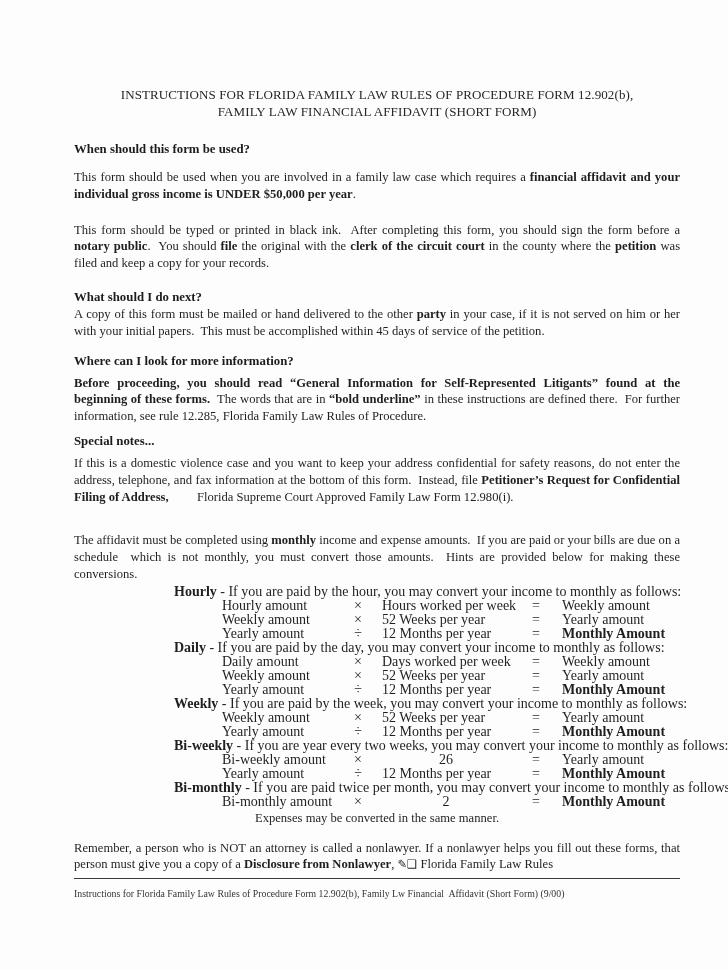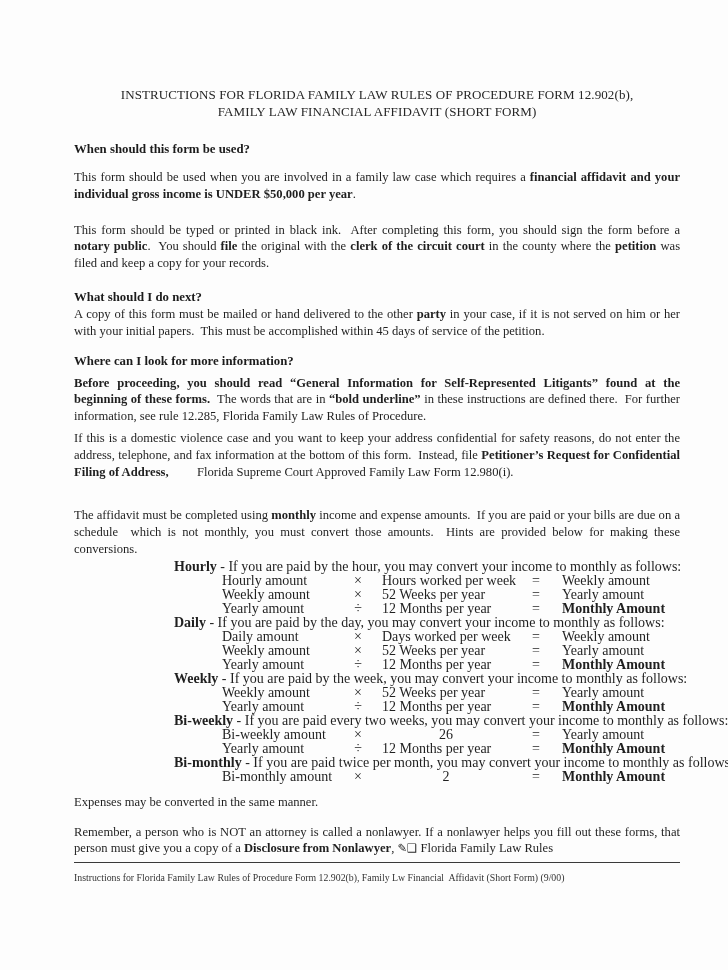--- a/index.html
+++ b/index.html
@@ -26,21 +26,21 @@
   .bu{font-weight:bold;}
   .conv{font-size:14px;line-height:14px;margin-top:2px;color:#1f1f1f}
   .conv-head{padding-left:100px;white-space:nowrap}
   .crow{display:flex;padding-left:148px;white-space:nowrap}
   .cc1{width:112px}
   .cc2{width:48px;text-align:center}
   .cc3{width:128px}
   .cc3.center{text-align:center}
   .cc4{width:52px;text-align:center}
   .cc5{flex:1}
-  .p-expenses{margin-top:10px;text-align:left}
+  .p-expenses{margin-top:1px;text-align:center}
   .p-remember{margin-top:13px}
   .glyph{font-family:"DejaVu Sans",sans-serif;font-size:11.5px}
   .footer{margin-top:5px;border-top:1px solid #3a3a3a;padding-top:9px;font-size:9.8px;line-height:12px;color:#333}
 </style>
 </head>
 <body>
 
 <div class="content">
 
   <div class="title">
@@ -55,20 +55,21 @@
   <p class="para p2"><span>This form should be typed or printed in black ink.&nbsp; After completing this form, you should sign the form before a </span><span class="bu">notary public</span><span>.&nbsp; You should </span><span class="bu">file</span><span> the original with the </span><span class="bu">clerk of the circuit court</span><span> in the county where the </span><span class="bu">petition</span><span> was filed and keep a copy for your records.</span></p>
 
   <div class="heading h-next">What should I do next?</div>
 
   <p class="para p3"><span>A copy of this form must be mailed or hand delivered to the other </span><span class="bu">party</span><span> in your case, if it is not served on him or her with your initial papers.&nbsp; This must be accomplished within 45 days of service of the petition.</span></p>
 
   <div class="heading h-info">Where can I look for more information?</div>
 
   <p class="para p4"><span class="b">Before proceeding, you should read “General Information for Self-Represented Litigants” found at the beginning of these forms.</span><span>&nbsp; The words that are in </span><span class="b">“</span><span class="bu">bold underline</span><span class="b">”</span><span> in these instructions are defined there.&nbsp; For further information, see rule 12.285, Florida Family Law Rules of Procedure.</span></p>
 
+  <div class="heading h-notes">Special notes...</div>
 
   <p class="para p5"><span>If this is a domestic violence case and you want to keep your address confidential for safety reasons, do not enter the address, telephone, and fax information at the bottom of this form.&nbsp; Instead, file </span><span class="b">Petitioner’s Request for Confidential Filing of Address,</span><span>&nbsp;&nbsp;&nbsp;&nbsp;&nbsp;&nbsp;&nbsp;&nbsp; </span><span>Florida Supreme Court Approved Family Law Form 12.980(i).</span></p>
 
   <p class="para p6"><span>The affidavit must be completed using </span><span class="b">monthly</span><span> income and expense amounts.&nbsp; If you are paid or your bills are due on a schedule&nbsp; which is not monthly, you must convert those amounts.&nbsp; Hints are provided below for making these conversions.</span></p>
 
   <div class="conv">
 
     <div class="conv-head"><span class="b">Hourly</span><span> - If you are paid by the hour, you may convert your income to monthly as follows:</span></div>
     <div class="crow">
         <span class="cc1">Hourly amount</span>
@@ -124,21 +125,21 @@
         <span class="cc5">Yearly amount</span>
       </div>
     <div class="crow">
         <span class="cc1">Yearly amount</span>
         <span class="cc2">÷</span>
         <span class="cc3">12 Months per year</span>
         <span class="cc4">=</span>
         <span class="cc5 b">Monthly Amount</span>
       </div>
 
-    <div class="conv-head"><span class="b">Bi-weekly</span><span> - If you are paid every two weeks, you may convert your income to monthly as follows:</span></div>
+    <div class="conv-head"><span class="b">Bi-weekly</span><span> - If you are year every two weeks, you may convert your income to monthly as follows:</span></div>
     <div class="crow">
         <span class="cc1">Bi-weekly amount</span>
         <span class="cc2">×</span>
         <span class="cc3 center">26</span>
         <span class="cc4">=</span>
         <span class="cc5">Yearly amount</span>
       </div>
     <div class="crow">
         <span class="cc1">Yearly amount</span>
         <span class="cc2">÷</span>

